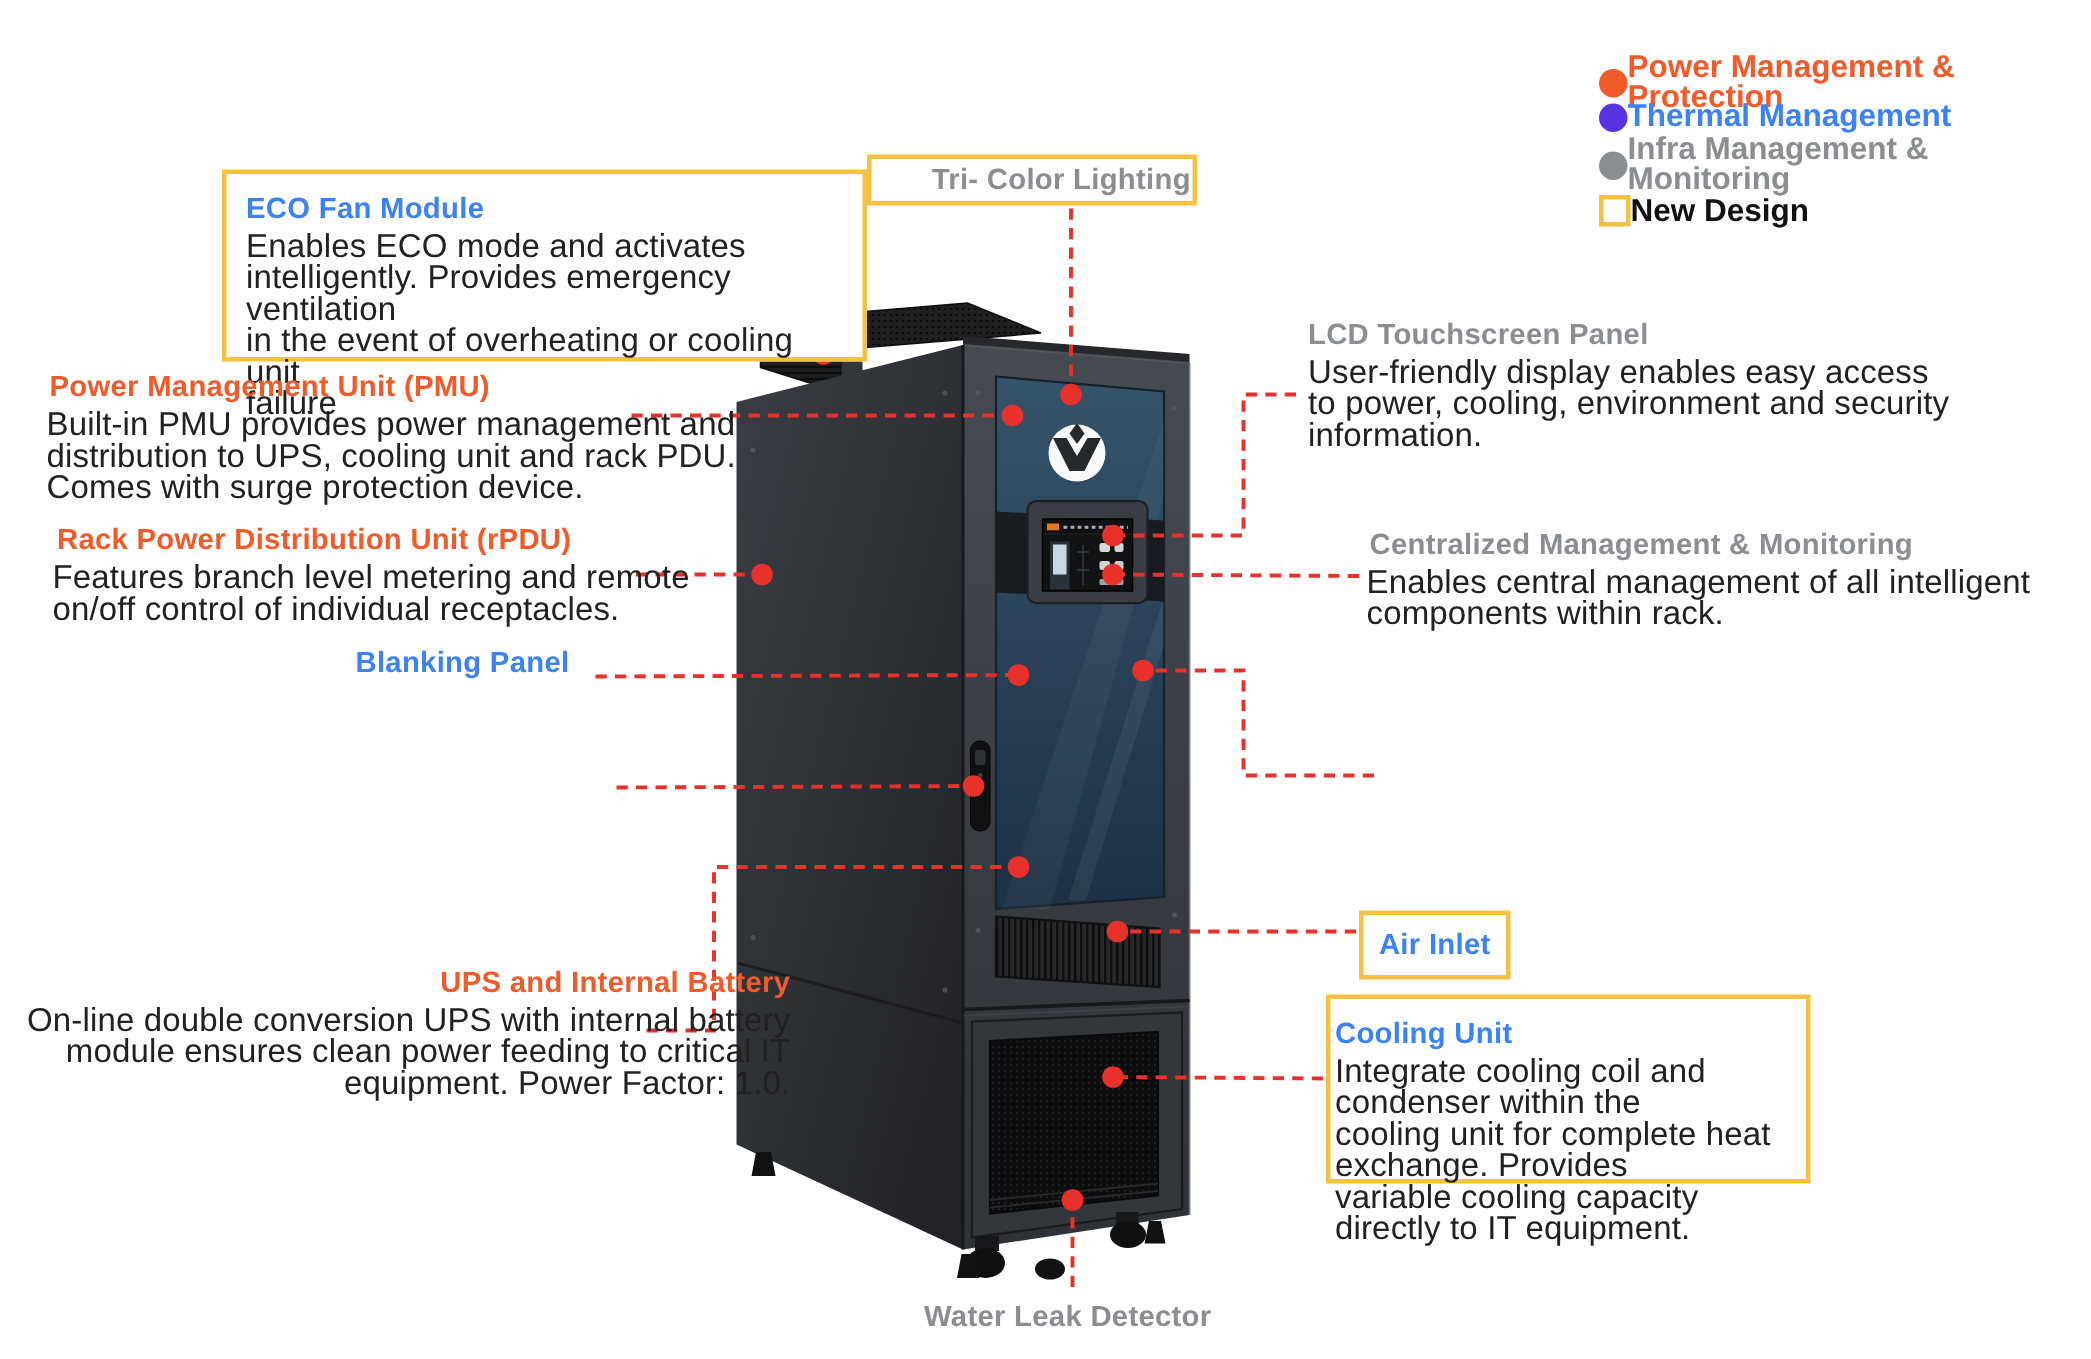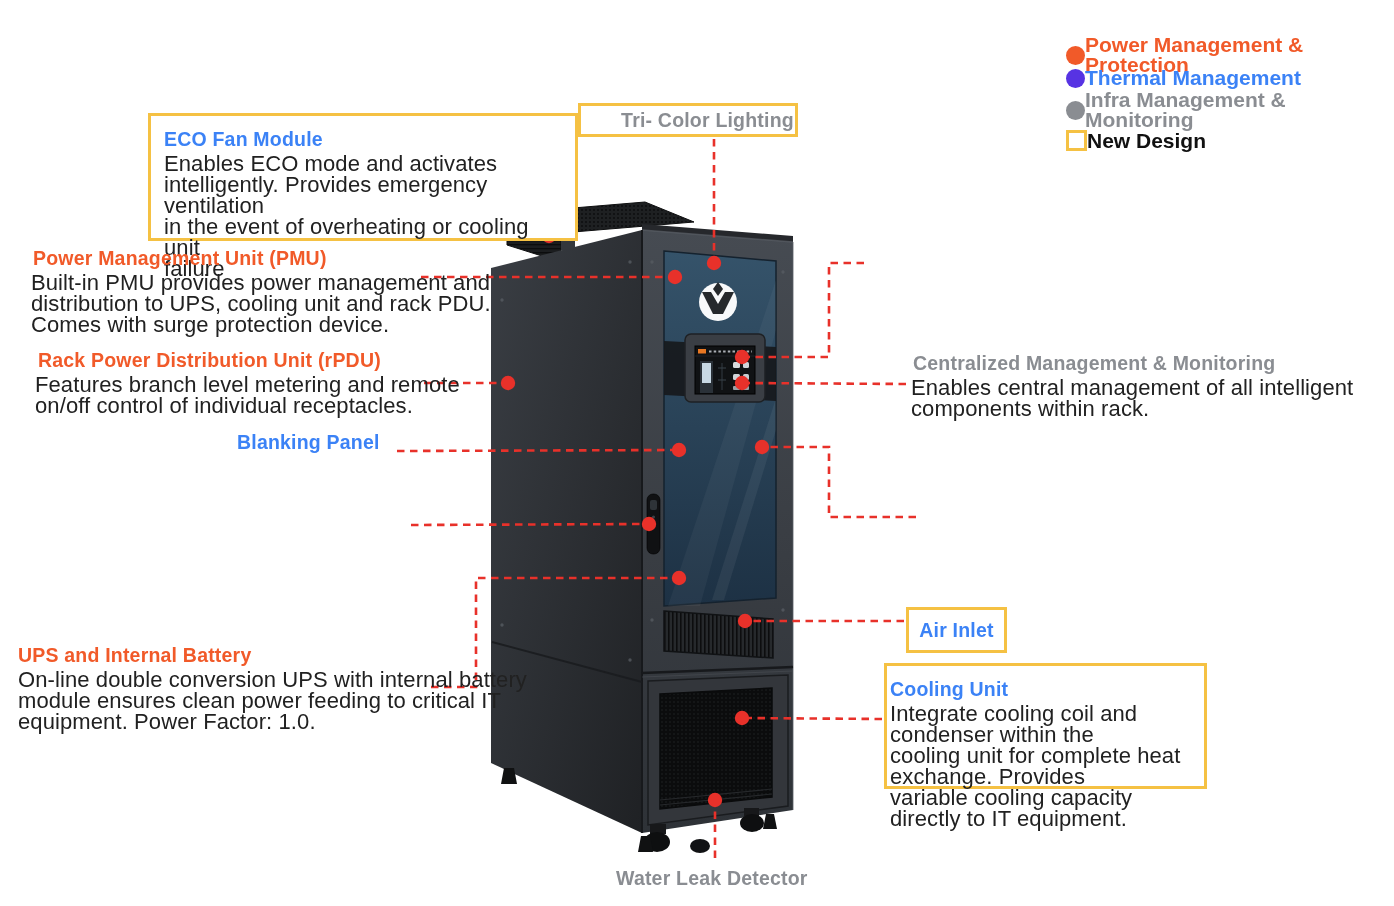--- a/index.html
+++ b/index.html
@@ -220,27 +220,33 @@
     <div class="c-title t-orange" style="margin-left:3px;">Rack Power Distribution Unit (rPDU)</div>
     <div class="c-body">Features branch level metering and remote
 on/off control of individual receptacles.</div>
   </div>
 
   <div class="callout" style="left:237px;top:431px;">
     <div class="c-title t-purple">Blanking Panel</div>
   </div>
 
 
-  <div class="callout" style="left:18px;top:644px;">
+  <div class="callout" style="left:18px;top:644px;text-align:right;">
     <div class="c-title t-orange">UPS and Internal Battery</div>
     <div class="c-body">On-line double conversion UPS with internal battery
 module ensures clean power feeding to critical IT
 equipment. Power Factor: 1.0.</div>
   </div>
 
+  <div class="callout" style="left:872px;top:212px;">
+    <div class="c-title t-gray">LCD Touchscreen Panel</div>
+    <div class="c-body">User-friendly display enables easy access
+to  power, cooling, environment and security
+information.</div>
+  </div>
 
   <div class="callout" style="left:911px;top:352px;">
     <div class="c-title t-gray" style="margin-left:2px;">Centralized Management &amp; Monitoring</div>
     <div class="c-body">Enables central management of all intelligent
 components  within rack.</div>
   </div>
 
 
   <div class="callout ybox box-air">
     <div class="c-title t-purple">Air Inlet</div>

